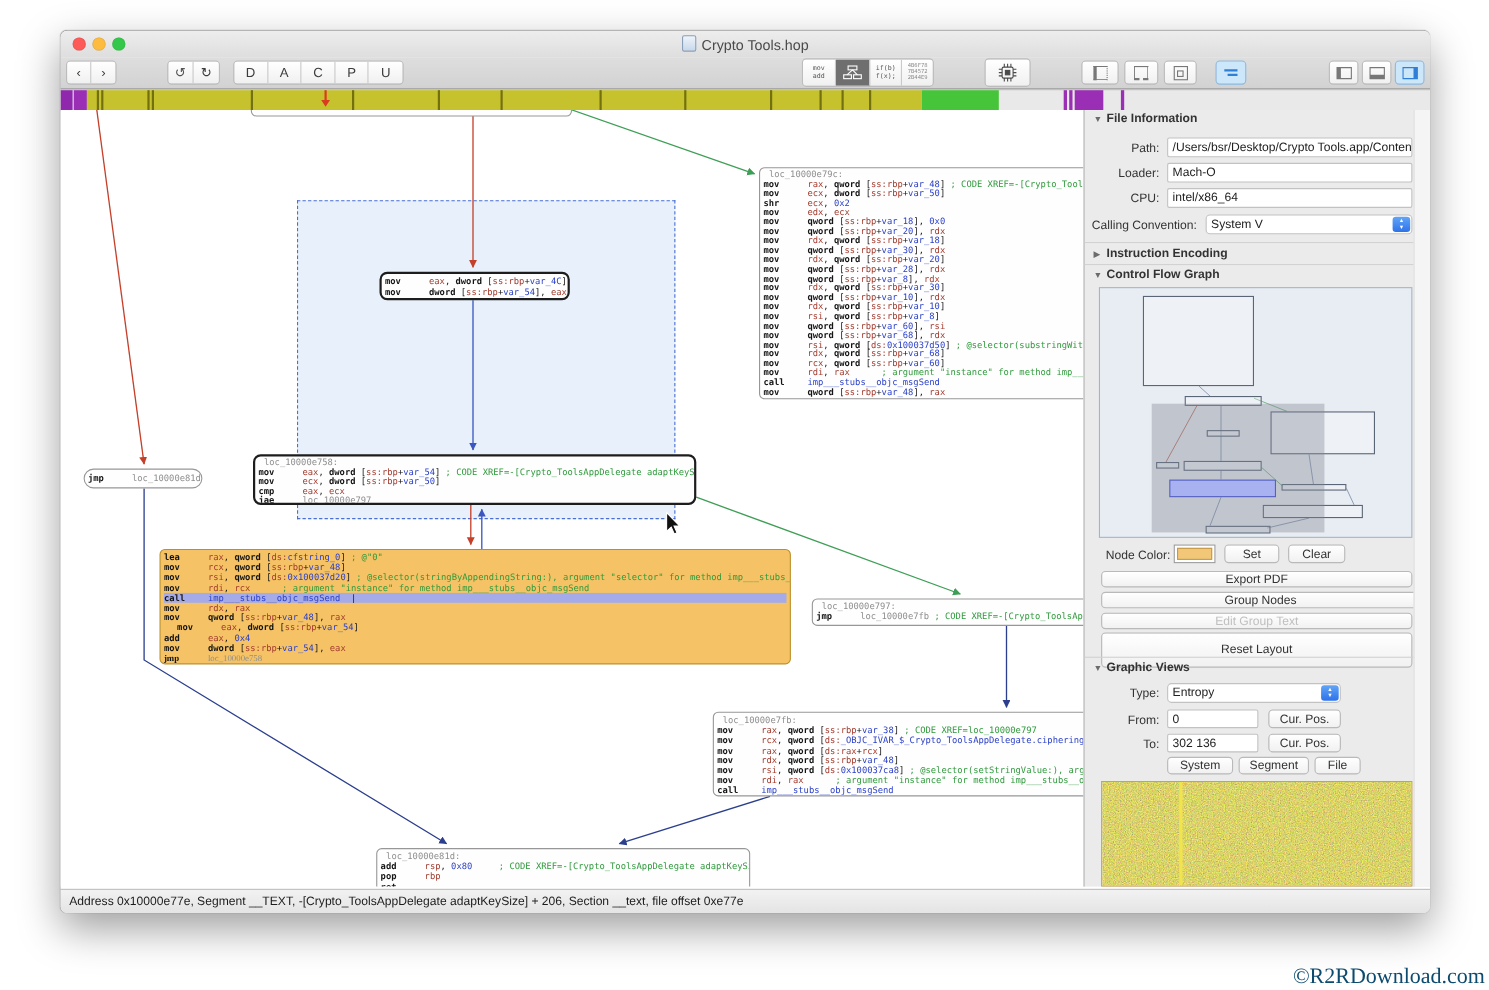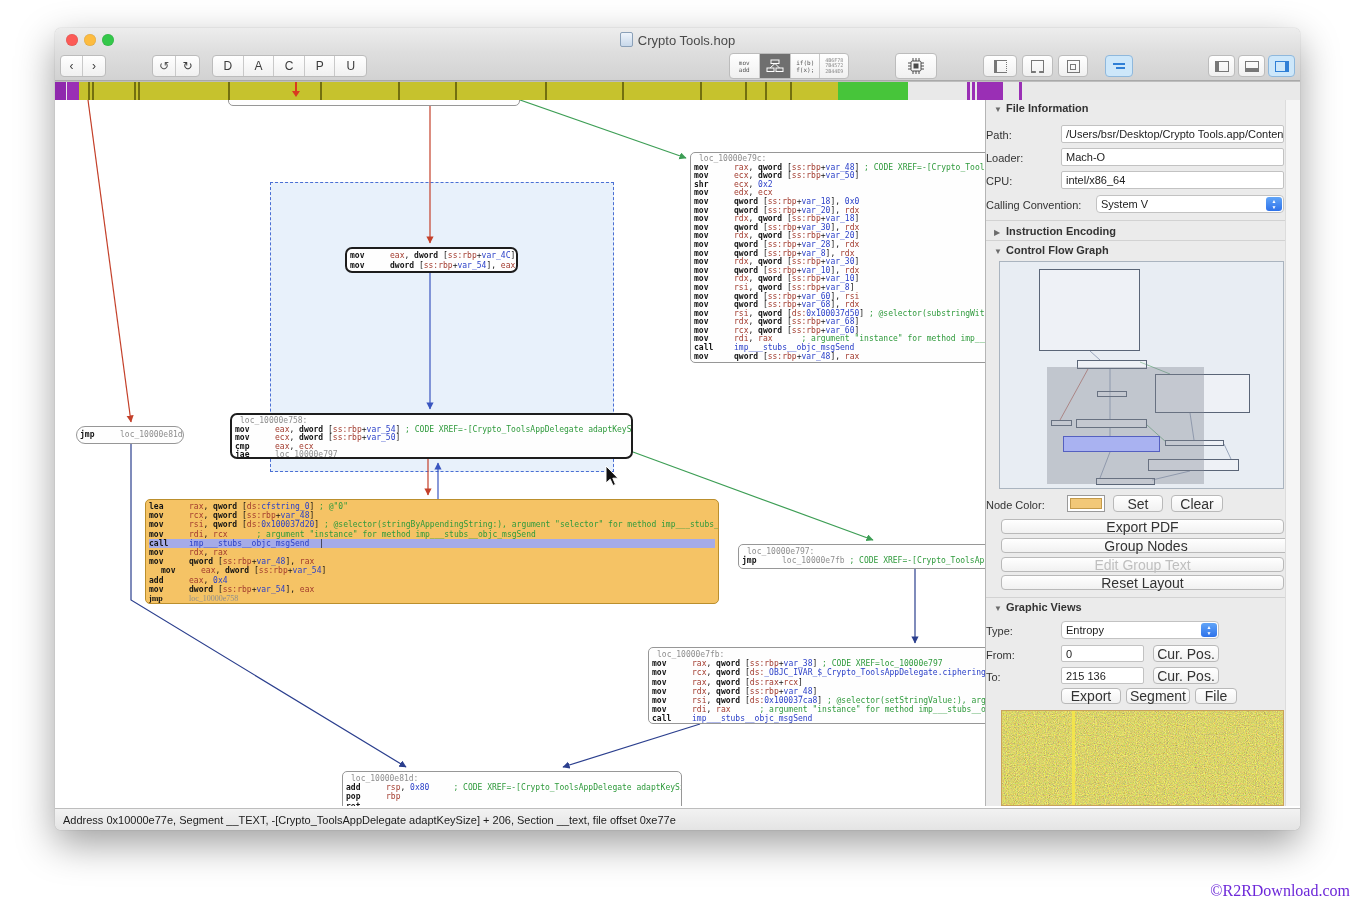--- a/index.html
+++ b/index.html
@@ -55,25 +55,25 @@
   span.lbl{color:#8e8e8e;}
   .lblrow{padding-left:5px;}
   .cm{color:#2f9a3c;}
   .selrow{background:#a5abe8;}
   
   #sidebar{position:absolute;left:930px;top:0;width:315px;height:706px;background:#ebebeb;
            border-left:1px solid #b5b5b5;font-size:11px;color:#333;box-sizing:border-box;}
   .sechead{position:absolute;left:8px;font-weight:bold;font-size:11px;color:#333;}
   .tri{display:inline-block;width:12px;font-size:8px;color:#6b6b6b;}
   .sep{position:absolute;left:0;right:0;height:1px;background:#d2d2d2;}
-  .rlabel{position:absolute;text-align:left;font-size:11px;color:#333;}
+  .rlabel{position:absolute;text-align:right;font-size:11px;color:#333;}
   .fld{position:absolute;background:#fff;border:1px solid #c2c2c2;border-radius:2px;
        font-size:11px;color:#222;padding:2px 4px;white-space:nowrap;overflow:hidden;box-sizing:border-box;}
   .btn{position:absolute;background:linear-gradient(#ffffff,#f1f1f1);border:1px solid #b9b9b9;
-       border-radius:4px;font-size:14px;color:#333;display:flex;align-items:center;
+       border-radius:4px;font-size:11px;color:#333;display:flex;align-items:center;
        justify-content:center;box-sizing:border-box;text-align:right;}
   .btn.disabled{color:#bfbfbf;}
   .dd{position:absolute;background:#fff;border:1px solid #c2c2c2;border-radius:4px;font-size:11px;
       color:#222;padding:2px 4px;box-sizing:border-box;overflow:hidden;}
   .stepper{position:absolute;right:1px;top:1px;bottom:1px;width:16px;border-radius:3px;
       background:linear-gradient(#61a5f8,#2e72ea);color:#fff;font-size:5px;line-height:6px;
       display:flex;flex-direction:column;align-items:center;justify-content:center;}
   #minimap{position:absolute;left:13px;top:161px;width:285px;height:228px;background:#e8edf3;
       border:1px solid #aab4bf;box-sizing:border-box;}
   .mrect{position:absolute;border:1px solid #5a6577;box-sizing:border-box;background:rgba(255,255,255,.25);}
@@ -81,21 +81,21 @@
   #mblue{position:absolute;background:#a9b2f1;border:1px solid #5560c0;box-sizing:border-box;}
   .swatchwrap{position:absolute;border:1px solid #9a9a9a;background:#fff;padding:2px;box-sizing:border-box;}
   .swatch{width:100%;height:100%;border:1px solid #c49a4a;box-sizing:border-box;}
   #scrolltrack{position:absolute;right:0;top:0;bottom:0;width:14px;background:#f5f5f5;border-left:1px solid #dcdcdc;}
   #entropy{position:absolute;left:15px;top:610px;width:283px;height:96px;overflow:hidden;border:1px solid #c9a25a;box-sizing:border-box;}
   #entline{position:absolute;top:0;bottom:0;width:3px;background:#f2e44c;}
   
   #statusbar{position:absolute;left:0;right:0;bottom:0;height:22px;background:linear-gradient(#f2f2f2,#e4e4e4);
       border-top:1px solid #bdbdbd;font-size:11px;color:#1c1c1c;display:flex;align-items:center;padding-left:8px;box-sizing:border-box;}
   #watermark{position:absolute;right:4px;bottom:0px;font-family:"Liberation Serif","DejaVu Serif",serif;
-      font-size:16px;color:#6d28d9;}
+      font-size:20px;color:#0c4a6e;}
   .icn-sq{display:inline-block;border:1px solid #777;box-sizing:border-box;}
 </style>
 </head>
 <body>
 
 <div id="stage">
   <div id="window">
 
     <div id="titlebar">
       <div class="tl" style="left:11px;background:#fc5b57;"></div>
@@ -369,39 +369,39 @@
           </div>
         <div class="rlabel" style="left:0;top:399px;width:78px;">Node Color:</div>
         <div class="swatchwrap" style="left:81px;top:395px;width:38px;height:17px;">
             <div class="swatch" id="swatch" style="background: rgb(242, 200, 120);"></div>
           </div>
         <div class="btn" style="left:127px;top:395px;width:50px;height:17px;">Set</div>
         <div class="btn" style="left:185px;top:395px;width:52px;height:17px;">Clear</div>
         <div class="btn" style="left:15px;top:419px;width:283px;height:15px;">Export PDF</div>
         <div class="btn" style="left:15px;top:438px;width:290px;height:15px;">Group Nodes</div>
         <div class="btn disabled" style="left:15px;top:457px;width:283px;height:15px;">Edit Group Text</div>
-        <div class="btn" style="left:15px;top:475px;width:283px;height:15px;">Reset Layout</div>
+        <div class="btn" style="left:15px;top:475px;width:283px;height:32px;">Reset Layout</div>
         <div class="sep" style="top:497px;"></div>
 
         <div class="sechead" style="top:501px;"><span class="tri">▼</span><span>Graphic Views</span></div>
         <div class="rlabel" style="left:0;top:525px;width:68px;">Type:</div>
         <div class="dd" style="left:75px;top:521px;width:158px;height:18px;">
           <span>Entropy</span>
           <span class="stepper">
               <span>▲</span>
               <span>▼</span>
             </span>
         </div>
         <div class="rlabel" style="left:0;top:549px;width:68px;">From:</div>
         <div class="fld" style="left:75px;top:545px;width:83px;height:17px;">0</div>
         <div class="btn" style="left:167px;top:545px;width:66px;height:17px;">Cur. Pos.</div>
         <div class="rlabel" style="left:0;top:571px;width:68px;">To:</div>
-        <div class="fld" style="left:75px;top:567px;width:83px;height:17px;">215 136</div>
+        <div class="fld" style="left:75px;top:567px;width:83px;height:17px;">302 136</div>
         <div class="btn" style="left:167px;top:567px;width:66px;height:17px;">Cur. Pos.</div>
-        <div class="btn" style="left:75px;top:588px;width:60px;height:16px;">Export</div>
+        <div class="btn" style="left:75px;top:588px;width:60px;height:16px;">System</div>
         <div class="btn" style="left:140px;top:588px;width:64px;height:16px;">Segment</div>
         <div class="btn" style="left:209px;top:588px;width:42px;height:16px;">File</div>
         <div id="entropy">
           <svg width="283" height="96">
             <filter id="ent">
               <feTurbulence type="fractalNoise" baseFrequency="0.9" numOctaves="2" seed="7"></feTurbulence>
               <feColorMatrix type="matrix" values="0.8 0.3 0 0 0.15  0.2 0.8 0 0 0.15  0 0 0.25 0 0.02  0 0 0 0 1"></feColorMatrix>
             </filter>
             <rect width="283" height="96" filter="url(#ent)"></rect>
           </svg>

